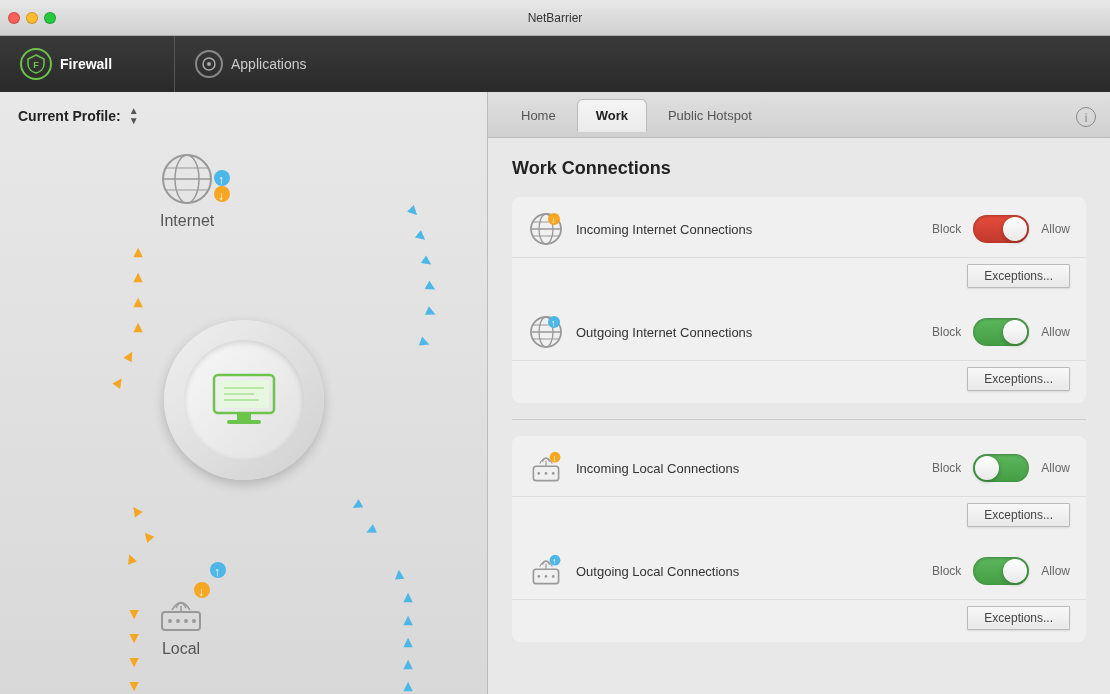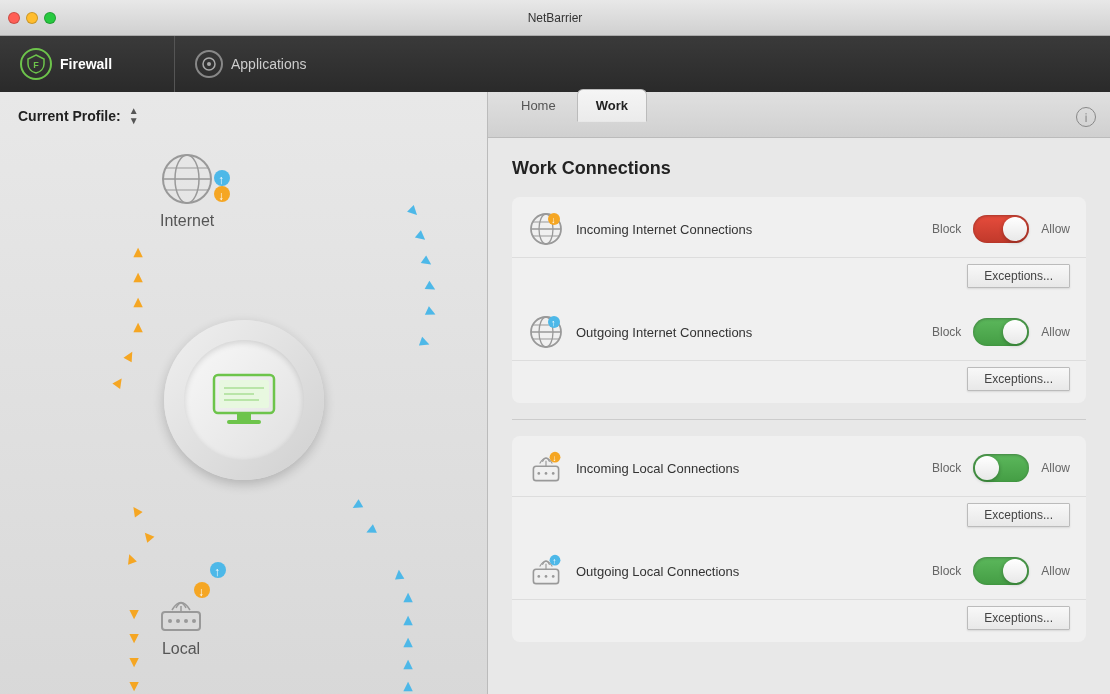--- a/index.html
+++ b/index.html
@@ -213,21 +213,21 @@
       display: flex;
       flex-direction: column;
     }
 
     
     .tabs-bar {
       background: linear-gradient(to bottom, #e0e0e0, #d0d0d0);
       border-bottom: 1px solid #bbb;
       display: flex;
       align-items: flex-end;
-      padding: 16px 14px;
+      padding: 6px 14px;
       height: 46px;
       position: relative;
     }
     .tab {
       padding: 8px 18px;
       font-size: 13px;
       color: #555;
       cursor: pointer;
       border-radius: 6px 6px 0 0;
       border: 1px solid transparent;
@@ -514,20 +514,23 @@
 
   <div class="right-panel">
 
     <div class="tabs-bar">
       <div class="tab">
         <span>Home</span>
       </div>
       <div class="tab active">
         <span>Work</span>
       </div>
+      <div class="tab">
+        <span>Public Hotspot</span>
+      </div>
       <div class="tab-info">
         <span>ℹ</span>
       </div>
     </div>
 
     <div class="right-content">
       <div class="section-title">Work Connections</div>
 
       <div class="connection-section">
 

